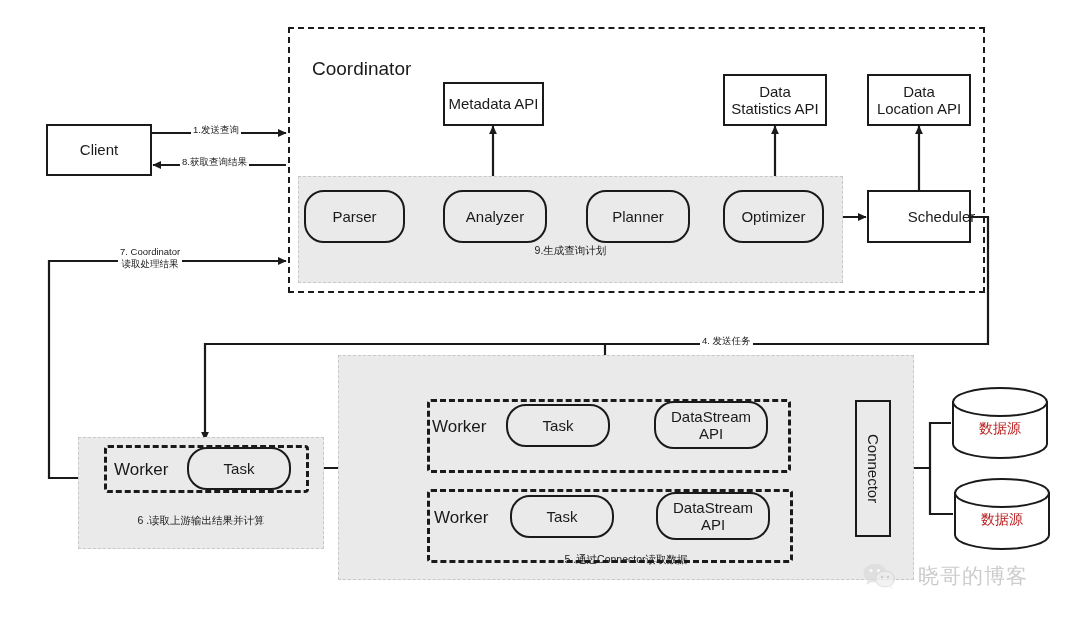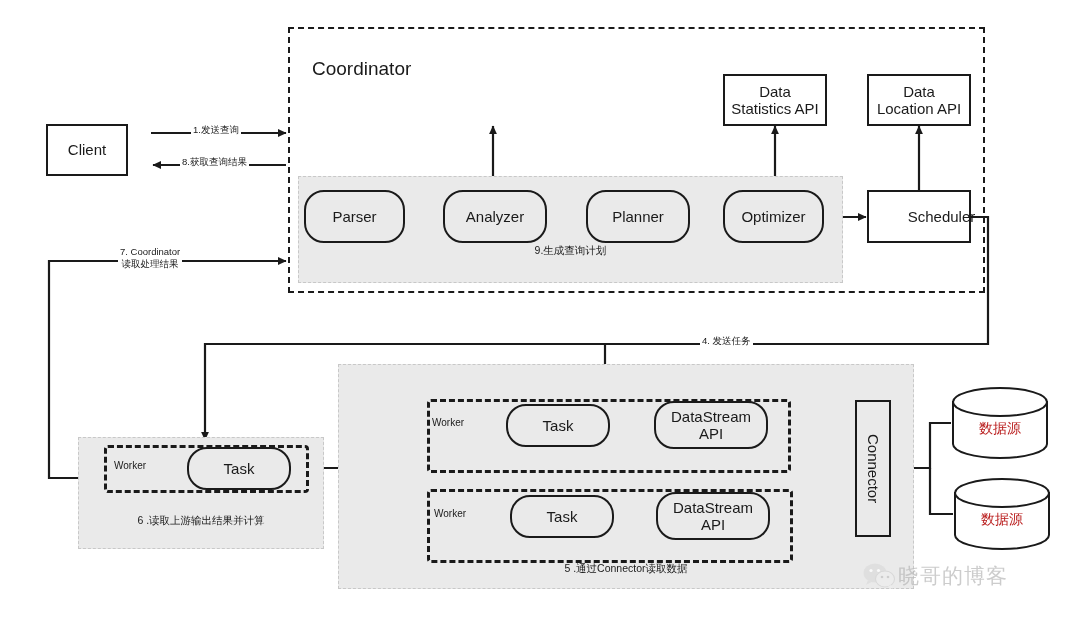--- a/index.html
+++ b/index.html
@@ -22,23 +22,23 @@
   .vtext span{display:block;writing-mode:vertical-rl;text-align:center;
               width:100%;height:100%;line-height:1;font-size:15px;color:#1a1a1a;
               display:flex;align-items:center;justify-content:center;}
   .edge-lbl{position:absolute;font-size:9.5px;color:#1a1a1a;background:#ffffff;
             padding:0 2px;white-space:pre;text-align:left;line-height:1.3;}
   .edge-lbl.cn{font-size:9.5px;}
   .shuffle{position:absolute;font-size:9px;color:#1a1a1a;background:#ffffff;
            text-align:center;line-height:1.25;white-space:pre;}
   .db{position:absolute;}
   .db-txt{position:absolute;width:100%;text-align:center;font-size:14px;color:#b91c1c;}
-  .wm{position:absolute;display:flex;align-items:center;gap:2px;opacity:.72;}
+  .wm{position:absolute;display:flex;align-items:center;gap:22px;opacity:.72;}
   .wm-txt{font-size:21px;color:#b9b9b9;letter-spacing:1px;font-family:"DejaVu Sans",sans-serif;}
-  .worker-lbl{position:absolute;font-size:10px;color:#1a1a1a;}
+  .worker-lbl{position:absolute;font-size:17px;color:#1a1a1a;}
 </style>
 </head>
 <body>
 
 <div id="canvas">
 
   <svg id="svg" viewBox="0 0 1080 627">
     <defs>
       <marker id="ar" markerWidth="9" markerHeight="9" refX="8" refY="4.5" orient="auto" markerUnits="userSpaceOnUse">
         <path d="M0,0.6 L8.6,4.5 L0,8.4 z" fill="#1a1a1a"></path>
@@ -79,42 +79,43 @@
     </g>
   </svg>
 
   <div class="region coord" style="left:288px;top:27px;width:697px;height:266px;"></div>
   <div class="coord-title" style="left:312px;top:58px;">Coordinator</div>
 
   <div class="region band" style="left:298px;top:176px;width:545px;height:107px;">
     <div class="band-cap" style="left:0;top:67px;">9.生成查询计划</div>
   </div>
 
+  <div class="node" style="left:443px;top:82px;width:101px;height:44px;font-size:15px;">Metadata API</div>
   <div class="node" style="left:723px;top:74px;width:104px;height:52px;font-size:15px;white-space:pre-line;">Data
 Statistics API</div>
   <div class="node" style="left:867px;top:74px;width:104px;height:52px;font-size:15px;white-space:pre-line;">Data
 Location API</div>
 
   <div class="node gray" style="left:304px;top:190px;width:101px;height:53px;font-size:15px;">Parser</div>
   <div class="node gray" style="left:443px;top:190px;width:104px;height:53px;font-size:15px;">Analyzer</div>
   <div class="node gray" style="left:586px;top:190px;width:104px;height:53px;font-size:15px;">Planner</div>
   <div class="node gray" style="left:723px;top:190px;width:101px;height:53px;font-size:15px;">Optimizer</div>
   <div class="node" style="left:867px;top:190px;width:104px;height:53px;font-size:15px;padding-left:45px;">Scheduler</div>
 
-  <div class="node" style="left:46px;top:124px;width:82px;height:52px;font-size:15px;">Client</div>
+  <div class="node" style="left:46px;top:124px;width:106px;height:52px;font-size:15px;">Client</div>
 
   <div class="edge-lbl cn" style="left:191px;top:124px;">1.发送查询</div>
   <div class="edge-lbl cn" style="left:180px;top:156px;">8.获取查询结果</div>
   <div class="edge-lbl cn" style="left:118px;top:246px;text-align:center;">7. Coordinator
 读取处理结果</div>
   <div class="edge-lbl cn" style="left:700px;top:335px;">4. 发送任务</div>
   <div class="shuffle" style="left:340px;top:455px;width:58px;">shuffle
 data</div>
 
-  <div class="region cluster" style="left:338px;top:364px;width:576px;height:225px;">
+  <div class="region cluster" style="left:338px;top:355px;width:576px;height:225px;">
     <div class="band-cap" style="left:0;top:197px;">5 .通过Connector读取数据</div>
   </div>
 
   <div class="region worker" style="left:427px;top:399px;width:364px;height:74px;"></div>
   <div class="worker-lbl" style="left:432px;top:417px;">Worker</div>
   <div class="node gray" style="left:506px;top:404px;width:104px;height:43px;font-size:15px;">Task</div>
   <div class="node gray" style="left:654px;top:401px;width:114px;height:48px;font-size:15px;white-space:pre-line;">DataStream
 API</div>
 
   <div class="region worker" style="left:427px;top:489px;width:366px;height:74px;"></div>

